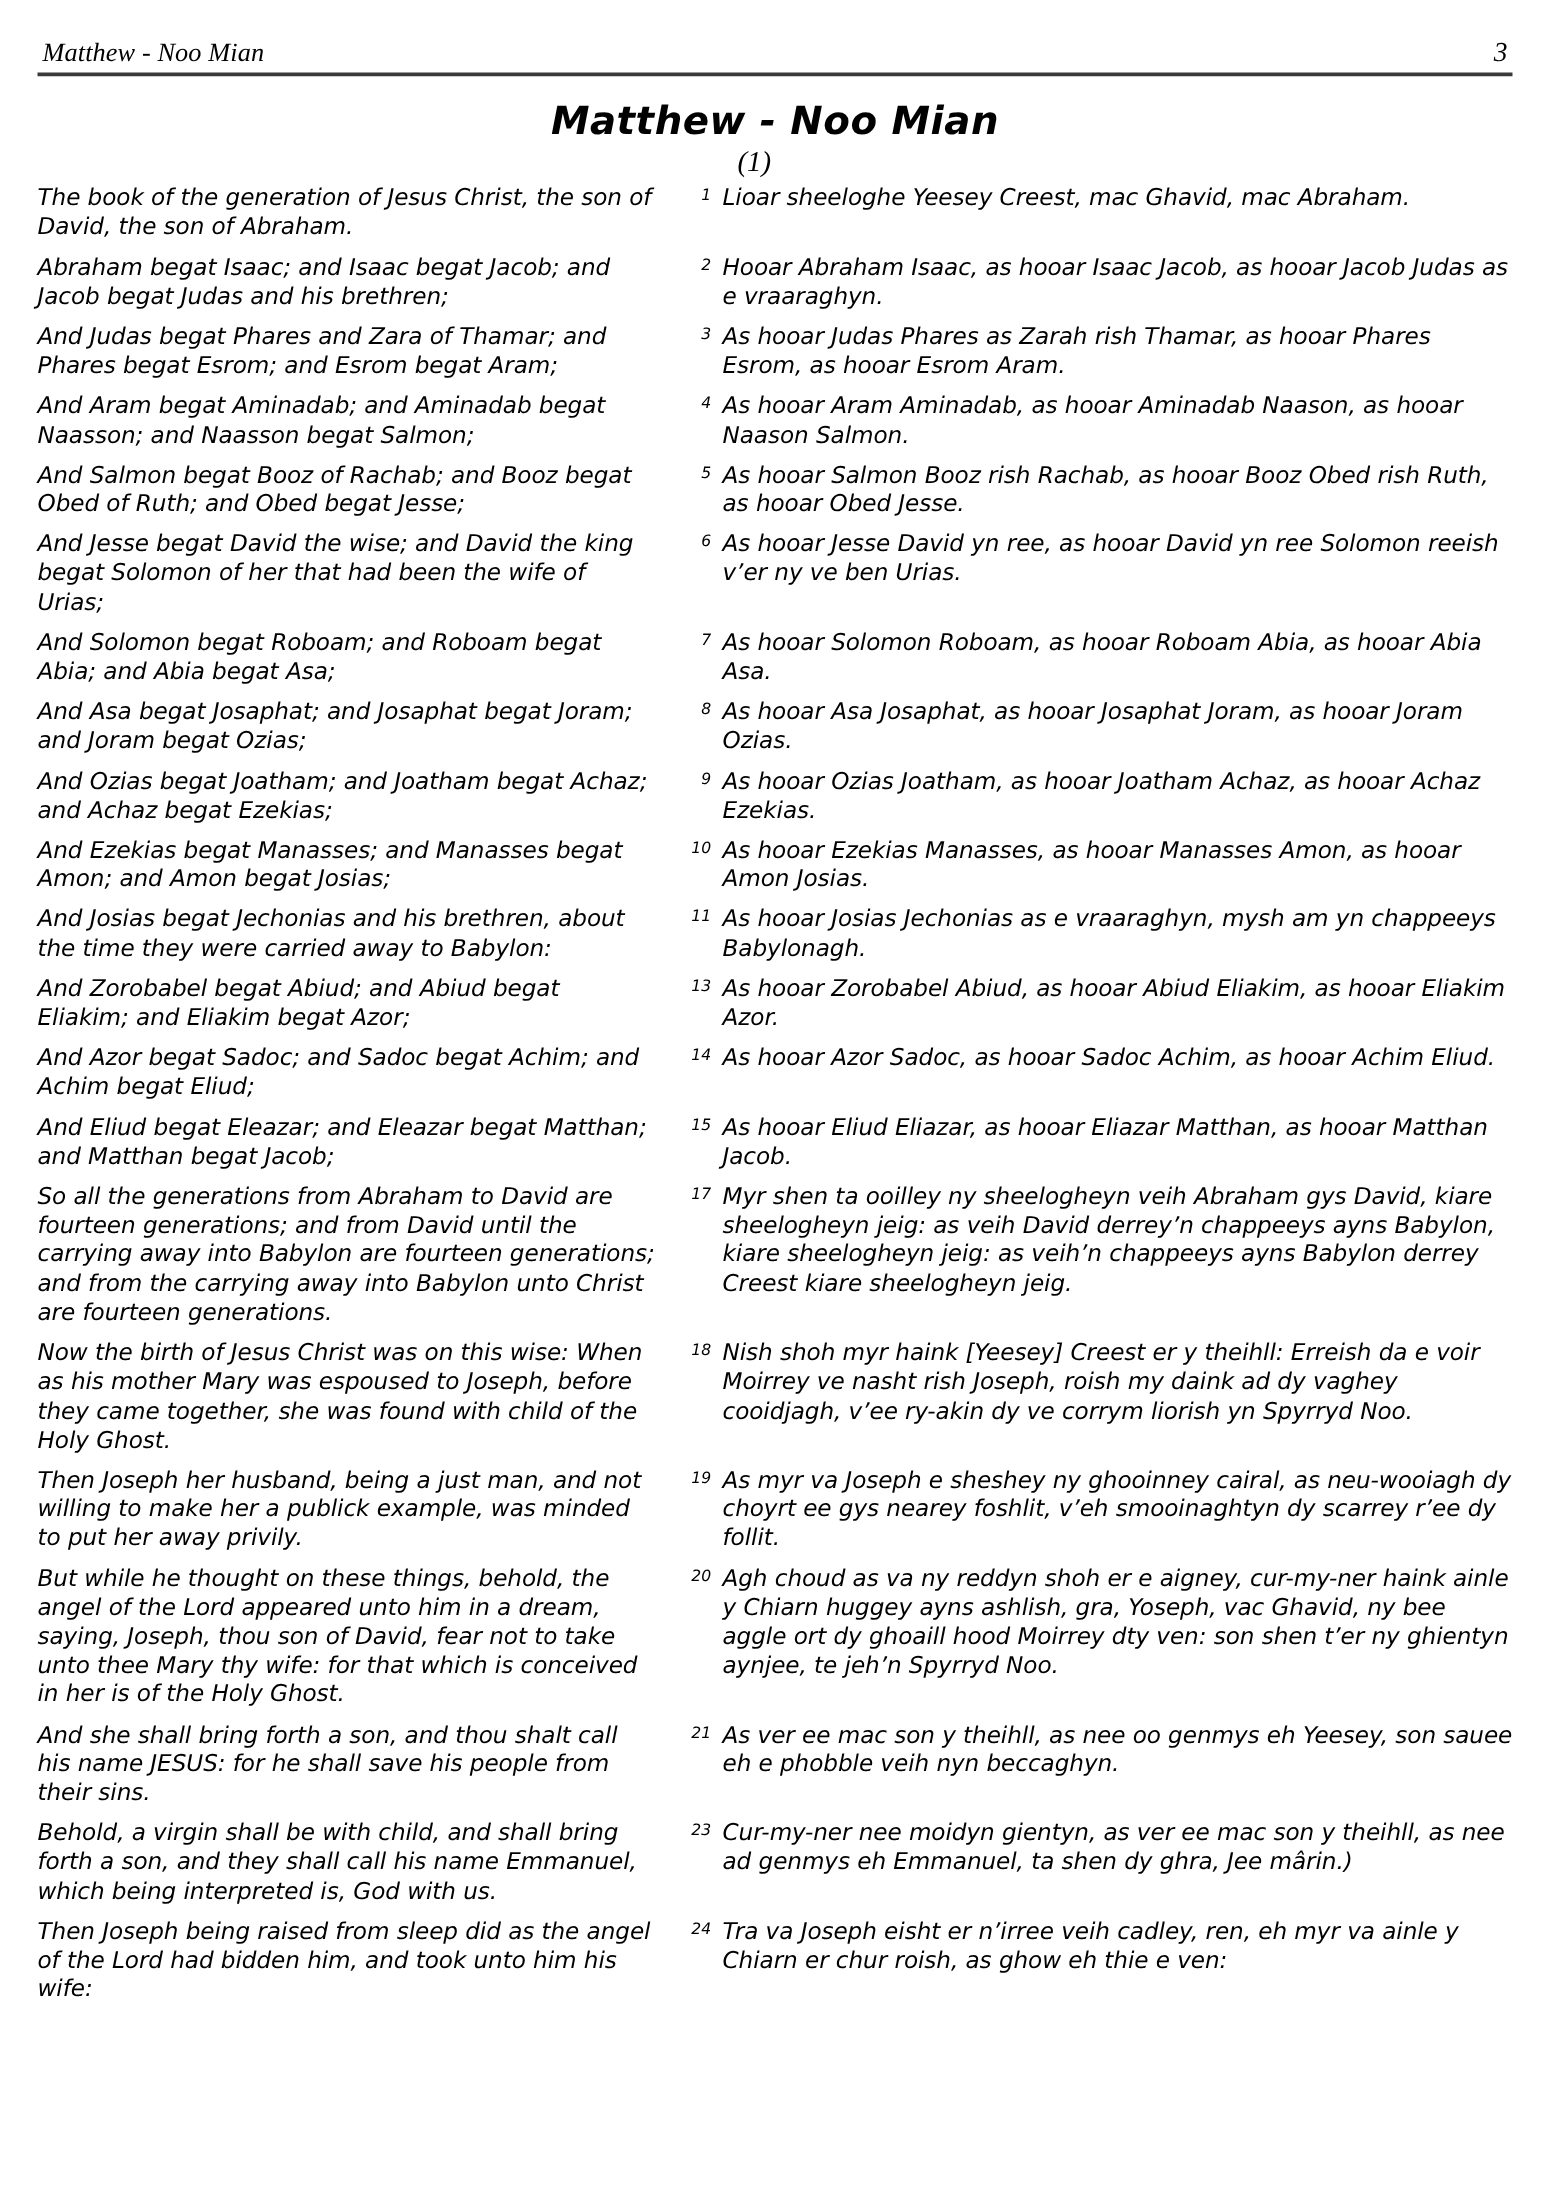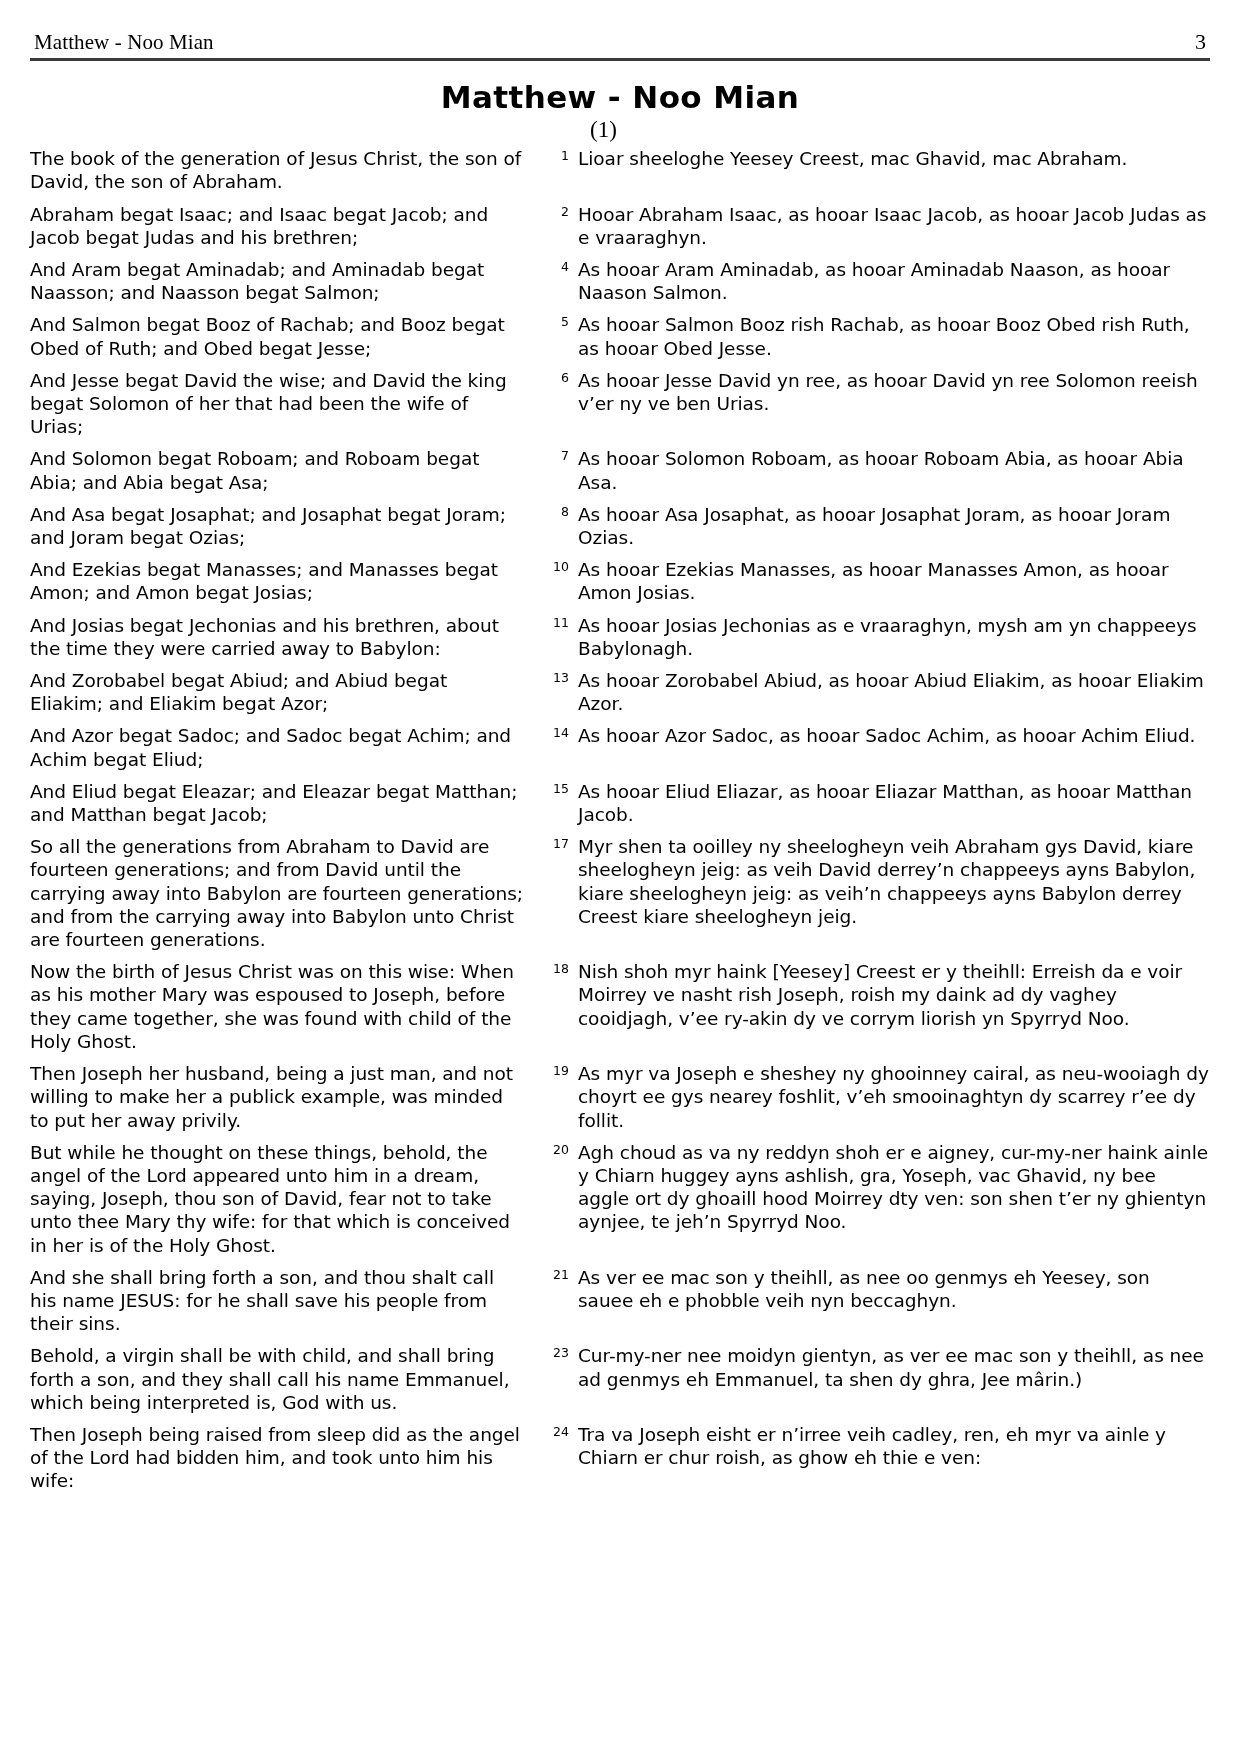--- a/index.html
+++ b/index.html
@@ -13,20 +13,21 @@
     font-family: "DejaVu Sans", sans-serif;
     color: #000000;
     overflow: hidden;
   }
   .page {
     position: relative;
     width: 1240px;
     height: 1754px;
     box-sizing: border-box;
     padding: 30px 30px 0 30px;
+    font-style: italic;
   }
 
   
   .running-head {
     display: flex;
     align-items: flex-end;
     justify-content: space-between;
     font-family: "Liberation Serif", serif;
     font-size: 21px;
     line-height: 1.1;
@@ -120,20 +121,25 @@
             <td class="col-left">The book of the generation of Jesus Christ, the son of David, the son of Abraham.</td>
             <td class="col-num">1</td>
             <td class="col-right">Lioar sheeloghe Yeesey Creest, mac Ghavid, mac Abraham.</td>
           </tr>
           <tr class="verse-row">
             <td class="col-left">Abraham begat Isaac; and Isaac begat Jacob; and Jacob begat Judas and his brethren;</td>
             <td class="col-num">2</td>
             <td class="col-right">Hooar Abraham Isaac, as hooar Isaac Jacob, as hooar Jacob Judas as e vraaraghyn.</td>
           </tr>
           <tr class="verse-row">
+            <td class="col-left">And Judas begat Phares and Zara of Thamar; and Phares begat Esrom; and Esrom begat Aram;</td>
+            <td class="col-num">3</td>
+            <td class="col-right">As hooar Judas Phares as Zarah rish Thamar, as hooar Phares Esrom, as hooar Esrom Aram.</td>
+          </tr>
+          <tr class="verse-row">
             <td class="col-left">And Aram begat Aminadab; and Aminadab begat Naasson; and Naasson begat Salmon;</td>
             <td class="col-num">4</td>
             <td class="col-right">As hooar Aram Aminadab, as hooar Aminadab Naason, as hooar Naason Salmon.</td>
           </tr>
           <tr class="verse-row">
             <td class="col-left">And Salmon begat Booz of Rachab; and Booz begat Obed of Ruth; and Obed begat Jesse;</td>
             <td class="col-num">5</td>
             <td class="col-right">As hooar Salmon Booz rish Rachab, as hooar Booz Obed rish Ruth, as hooar Obed Jesse.</td>
           </tr>
           <tr class="verse-row">
@@ -145,20 +151,25 @@
             <td class="col-left">And Solomon begat Roboam; and Roboam begat Abia; and Abia begat Asa;</td>
             <td class="col-num">7</td>
             <td class="col-right">As hooar Solomon Roboam, as hooar Roboam Abia, as hooar Abia Asa.</td>
           </tr>
           <tr class="verse-row">
             <td class="col-left">And Asa begat Josaphat; and Josaphat begat Joram; and Joram begat Ozias;</td>
             <td class="col-num">8</td>
             <td class="col-right">As hooar Asa Josaphat, as hooar Josaphat Joram, as hooar Joram Ozias.</td>
           </tr>
           <tr class="verse-row">
+            <td class="col-left">And Ozias begat Joatham; and Joatham begat Achaz; and Achaz begat Ezekias;</td>
+            <td class="col-num">9</td>
+            <td class="col-right">As hooar Ozias Joatham, as hooar Joatham Achaz, as hooar Achaz Ezekias.</td>
+          </tr>
+          <tr class="verse-row">
             <td class="col-left">And Ezekias begat Manasses; and Manasses begat Amon; and Amon begat Josias;</td>
             <td class="col-num">10</td>
             <td class="col-right">As hooar Ezekias Manasses, as hooar Manasses Amon, as hooar Amon Josias.</td>
           </tr>
           <tr class="verse-row">
             <td class="col-left">And Josias begat Jechonias and his brethren, about the time they were carried away to Babylon:</td>
             <td class="col-num">11</td>
             <td class="col-right">As hooar Josias Jechonias as e vraaraghyn, mysh am yn chappeeys Babylonagh.</td>
           </tr>
           <tr class="verse-row">

